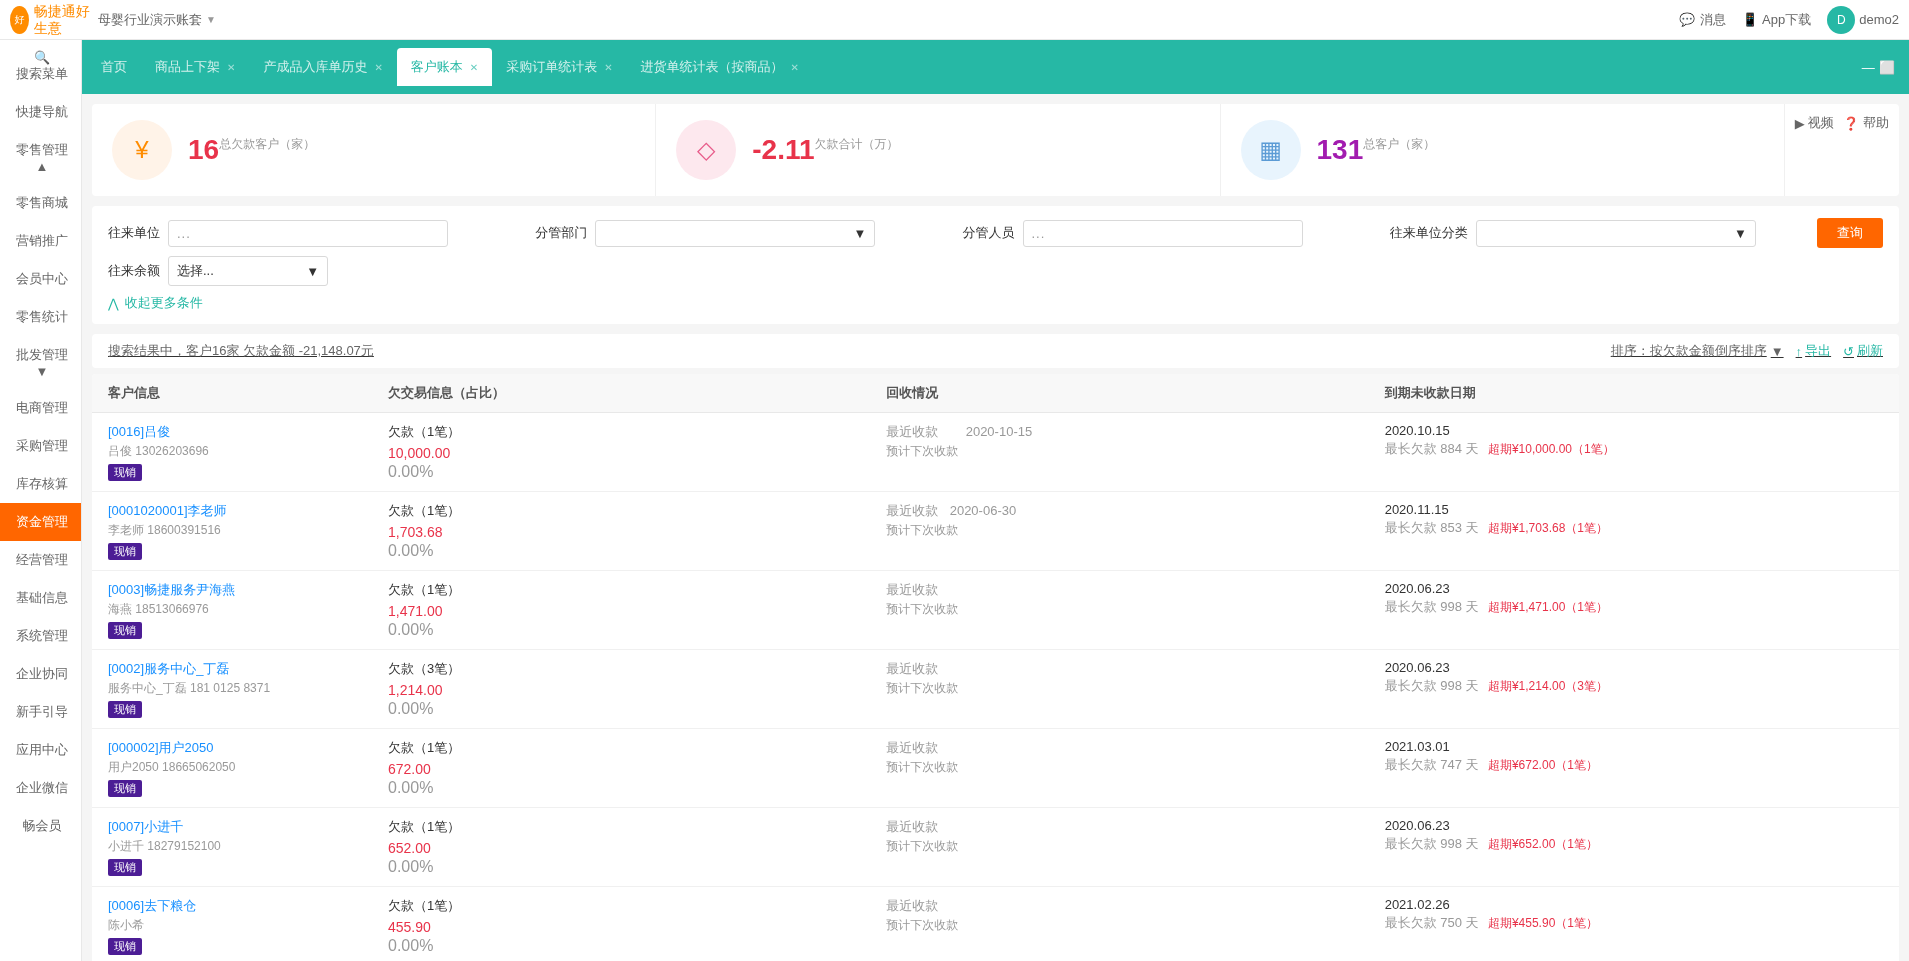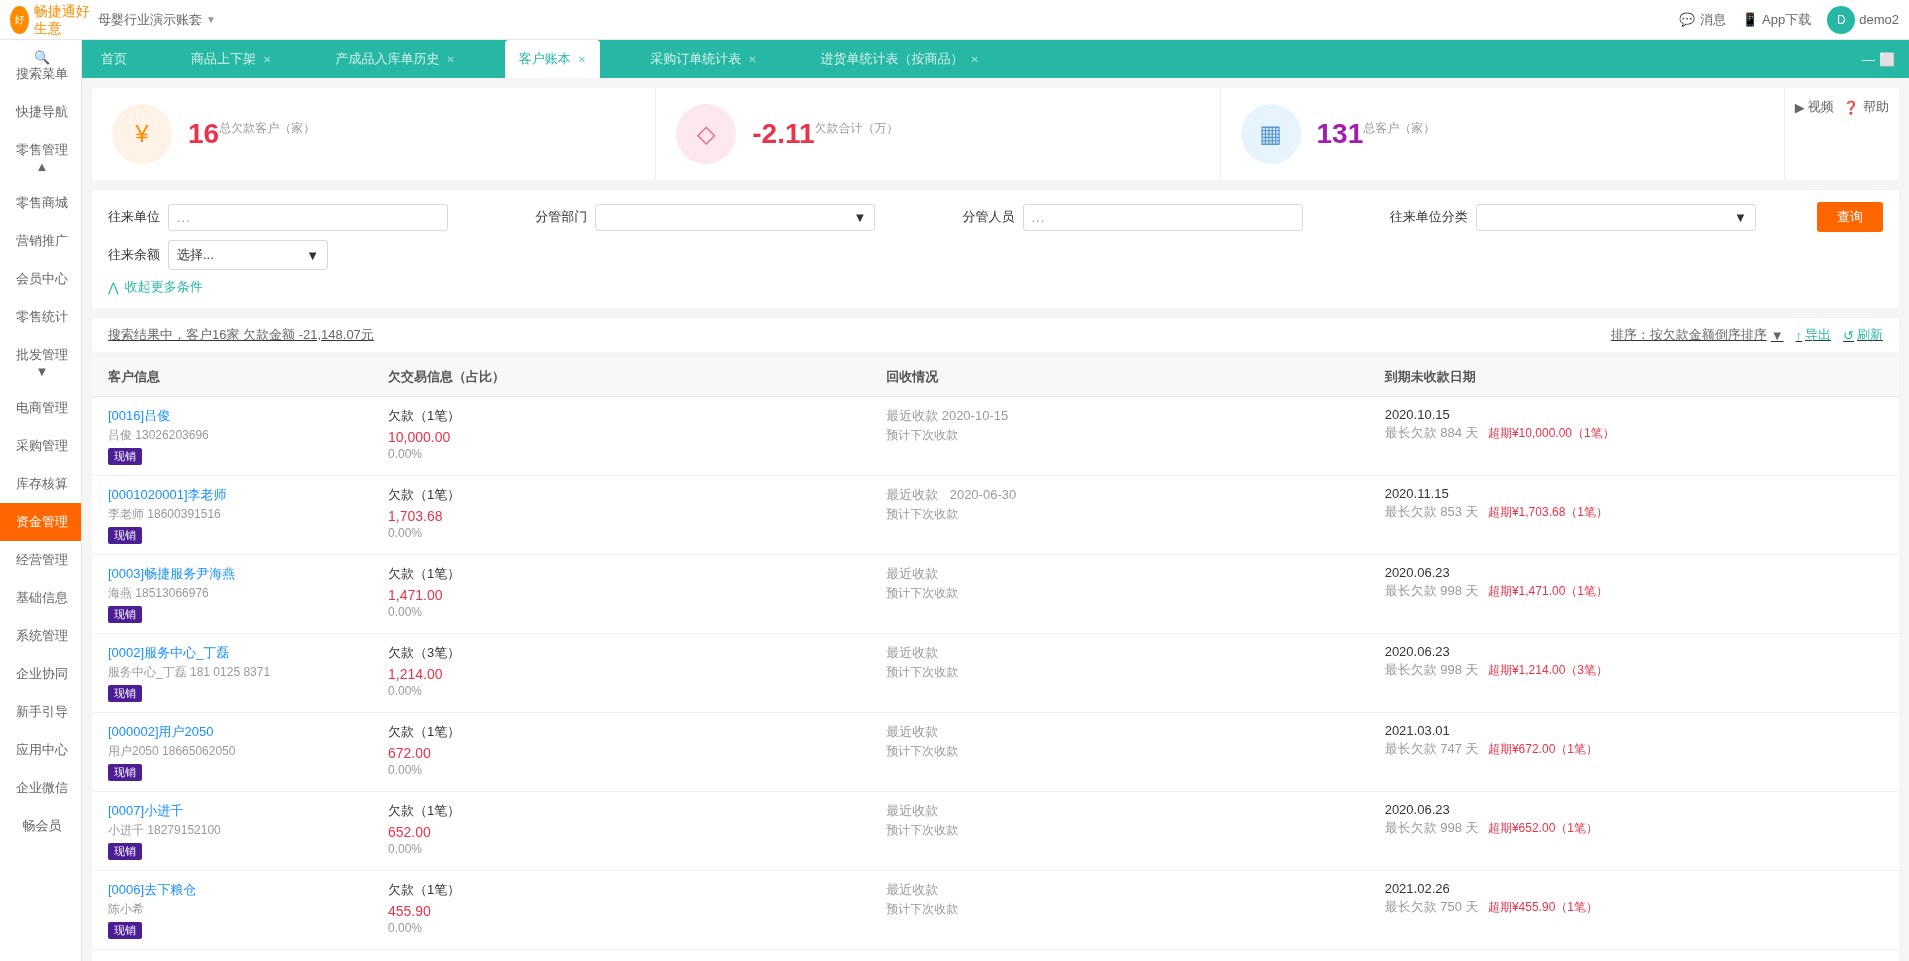--- a/index.html
+++ b/index.html
@@ -11,21 +11,21 @@
     .top-bar-left { display: flex; align-items: center; gap: 8px; }
     .logo-area { display: flex; align-items: center; gap: 5px; width: 80px; }
     .logo-icon { width: 28px; height: 28px; background: #ff8c00; border-radius: 50%; display: flex; align-items: center; justify-content: center; color: white; font-size: 10px; }
     .logo-text { font-size: 14px; color: #ff8c00; line-height: 1.2; }
     .store-selector { display: flex; align-items: center; gap: 4px; font-size: 12px; color: #666; cursor: pointer; }
     .main-layout { display: flex; flex: 1; overflow: hidden; }
     .sidebar { width: 82px; background: #fff; border-right: 1px solid #e8e8e8; display: flex; flex-direction: column; overflow-y: auto; }
     .sidebar-item { padding: 10px 5px; text-align: center; cursor: pointer; font-size: 12px; color: #666; border-left: 3px solid transparent; }
     .sidebar-item.active { background: #ff6600; color: white; border-left-color: #ff6600; }
     .content-area { flex: 1; display: flex; flex-direction: column; overflow: hidden; }
-    .tab-bar { background: #26b8a5; display: flex; align-items: center; height: 38px; padding: 8px 5px; gap: 36px; }
+    .tab-bar { background: #26b8a5; display: flex; align-items: center; height: 54px; padding: 8px 5px; }
     .tab-item { padding: 0 14px; height: 38px; display: flex; align-items: center; gap: 5px; color: rgba(255,255,255,0.8); cursor: pointer; font-size: 13px; white-space: nowrap; }
     .tab-item.active { background: #fff; color: #26b8a5; border-radius: 4px 4px 0 0; }
     .tab-close { font-size: 10px; margin-left: 2px; opacity: 0.7; }
     .tab-spacer { flex: 1; }
     .tab-actions { display: flex; gap: 5px; color: white; padding: 0 8px; }
     .page-content { flex: 1; overflow-y: auto; background: #f5f5f5; padding: 10px; }
 
     
     .summary-row { display: flex; background: #fff; margin-bottom: 10px; border-radius: 4px; }
     .summary-card { flex: 1; padding: 16px 20px; display: flex; align-items: center; gap: 16px; border-right: 1px solid #f0f0f0; }
@@ -59,21 +59,21 @@
     .sort-selector { display: flex; align-items: center; gap: 4px; cursor: pointer; }
 
     
     .data-table { background: #fff; border-radius: 4px; overflow: hidden; }
     .table-header { display: grid; grid-template-columns: 280px 1fr 1fr 1fr; background: #f8f8f8; border-bottom: 1px solid #e8e8e8; padding: 10px 16px; font-weight: bold; font-size: 13px; color: #555; }
     .table-row { display: grid; grid-template-columns: 280px 1fr 1fr 1fr; border-bottom: 1px solid #f0f0f0; padding: 10px 16px; align-items: start; }
     .customer-name { color: #1890ff; cursor: pointer; font-size: 13px; margin-bottom: 2px; }
     .customer-info-text { font-size: 12px; color: #999; margin-bottom: 4px; }
     .status-badge { display: inline-block; background: #4c1d95; color: white; font-size: 11px; padding: 1px 6px; border-radius: 2px; }
     .debt-amount { color: #e8334a; font-size: 14px; font-weight: 500; margin-bottom: 2px; }
-    .debt-sub { font-size: 12px; color: #999; }
+    .debt-sub { font-size: 16px; color: #999; }
     .debt-count { font-size: 13px; color: #333; margin-bottom: 4px; }
     .collection-date { font-size: 12px; color: #999; margin-bottom: 2px; }
     .due-date { font-size: 13px; color: #333; margin-bottom: 2px; }
     .overdue-text { color: #e8334a; font-size: 12px; cursor: pointer; }
     .overdue-days { font-size: 12px; color: #999; }
 
     
     .top-right { display: flex; align-items: center; gap: 16px; }
     .top-right-item { display: flex; align-items: center; gap: 4px; cursor: pointer; font-size: 13px; color: #666; }
     .avatar { width: 28px; height: 28px; border-radius: 50%; background: #26b8a5; display: flex; align-items: center; justify-content: center; color: white; font-size: 12px; }
@@ -327,21 +327,21 @@
               <span class="status-badge">现销</span>
             </div>
             <div>
               <div class="debt-count">欠款（1笔）</div>
               <div class="debt-amount">10,000.00</div>
               <div class="debt-sub">0.00%</div>
             </div>
             <div>
               <div class="collection-date">
                 <span>最近收款</span>
-                <span style="margin-left:0;">2020-10-15</span>
+                <span style="margin-left:24px;">2020-10-15</span>
               </div>
               <div class="collection-date">预计下次收款</div>
             </div>
             <div>
               <div class="due-date">2020.10.15</div>
               <div class="overdue-days">
                 <span>最长欠款 884 天</span>
                 <span class="overdue-text" style="margin-left:6px;">超期¥10,000.00（1笔）</span>
               </div>
             </div>

